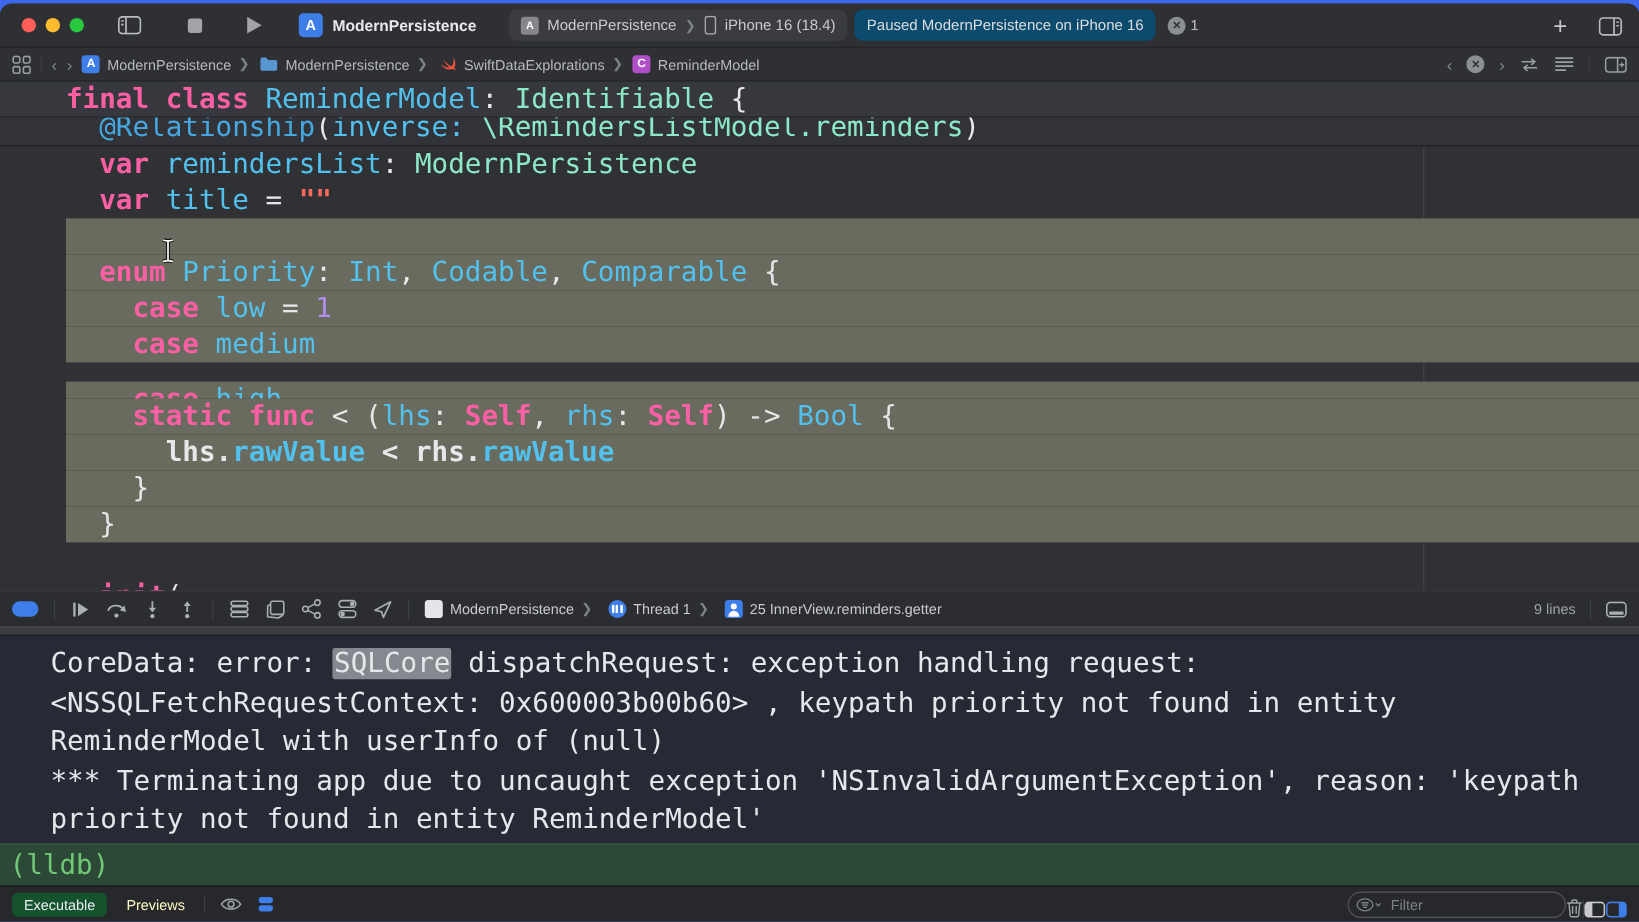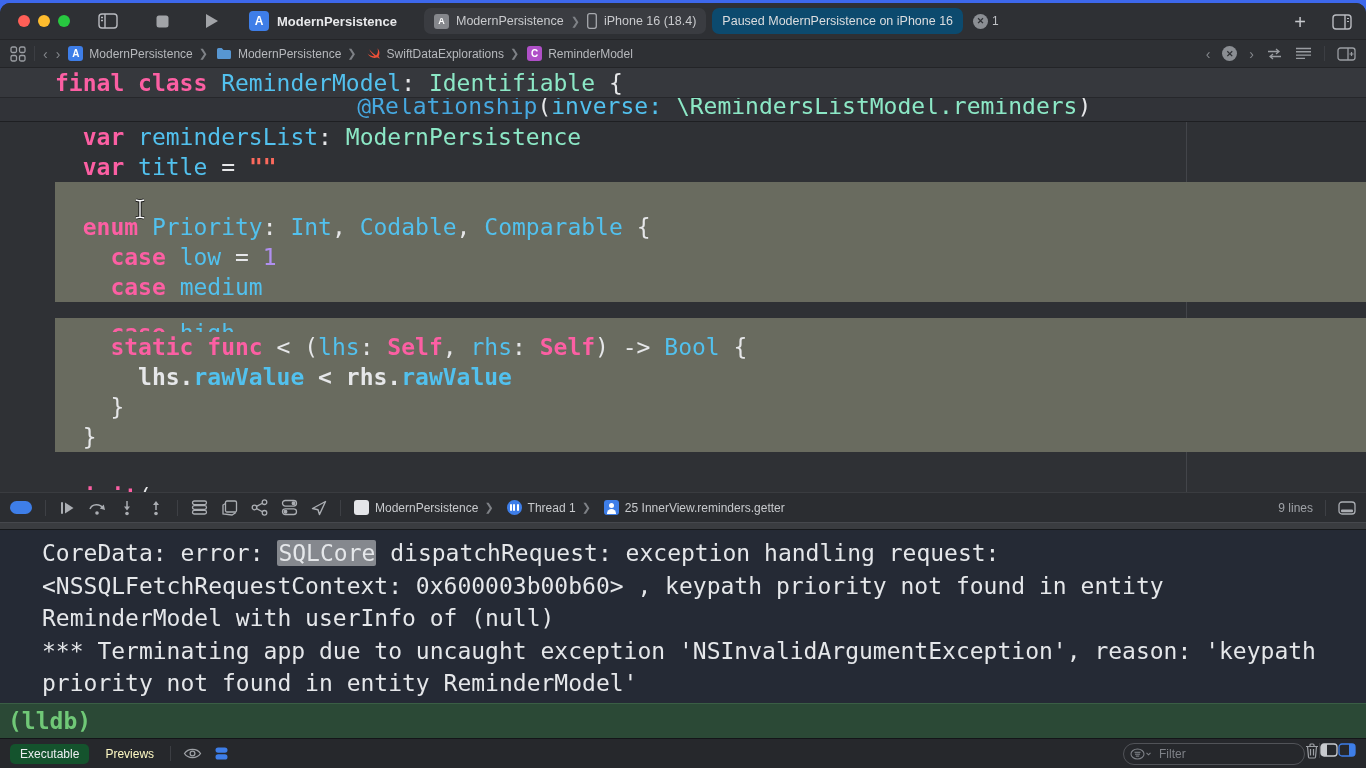--- a/index.html
+++ b/index.html
@@ -41,21 +41,21 @@
   .jb-right{margin-left:auto;display:flex;align-items:center;gap:12px;color:#9A9DA2;}
   .jb-sep{width:1px;height:15px;background:#3C3E43;}
   .nav-chev{font-size:14px;color:#85888D;}
   
   .editor{height:424px;position:relative;background:#2F3135;flex:0 0 auto;overflow:hidden;
     font-family:"DejaVu Sans Mono",monospace;font-size:23px;}
   .vdivider{position:absolute;left:1186px;top:54px;width:1px;height:370px;background:#43454A;z-index:0;}
   .sticky1{height:30px;background:#36383D;border-bottom:1px solid #26272B;box-sizing:border-box;position:relative;z-index:2;}
   .stickyclip{height:24px;background:#313338;border-bottom:1px solid #1E1F22;box-sizing:border-box;
     overflow:hidden;position:relative;z-index:2;}
-  .stickyclip .line{margin-top:-7px;text-align:center;}
+  .stickyclip .line{margin-top:-7px;}
   .code-lines{position:relative;z-index:1;}
   .line{display:flex;height:30px;line-height:30px;white-space:pre;}
   .gut{width:55px;flex:0 0 auto;}
   .lbody{flex:1;padding-left:2px;}
   .line.sel .lbody{background:#696B5F;}
   .clip-bottom{height:10px;overflow:hidden;}
   .tok-k{color:#FC5FA3;font-weight:bold;}
   .tok-i{color:#52C1EE;}
   .tok-t{color:#8CE8C6;}
   .tok-s{color:#FC6A5D;font-weight:bold;}
@@ -81,28 +81,28 @@
   .splitter{height:8px;background:#3A3C40;border-top:1px solid #46484D;border-bottom:1px solid #17191C;
     box-sizing:border-box;flex:0 0 auto;}
   
   .console{flex:1;background:#252A35;display:flex;flex-direction:column;overflow:hidden;
     font-family:"DejaVu Sans Mono",monospace;}
   .console-lines{padding:7px 0 0 8px;flex:1;margin-left:34px;}
   .cline{font-size:23px;line-height:32.5px;color:#E5E7EA;white-space:pre;}
   .chl{background:#85888E;border-radius:2px;padding:0 1px;}
   .lldb-row{height:35px;background:#2B4936;border-top:1px solid #3A5E45;box-sizing:border-box;
     display:flex;align-items:center;padding-left:8px;flex:0 0 auto;}
-  .lldb-text{color:#70C877;font-size:23px;font-weight:bold;}
+  .lldb-text{color:#70C877;font-size:23px;}
   
   .bottombar{height:30px;background:#26282C;border-top:1px solid #141519;box-sizing:border-box;
     display:flex;align-items:center;padding:0 10px;gap:12px;flex:0 0 auto;font-size:12px;}
   .exec-pill{background:#14532d;color:#ECEEF1;border-radius:5px;padding:3px 10px;}
   .previews{color:#fef9c3;padding:3px 4px;}
   .bb-sep{width:1px;height:15px;background:#3C3E43;}
-  .bb-right{margin-left:auto;display:flex;align-items:flex-start;gap:0;}
+  .bb-right{margin-left:auto;display:flex;align-items:flex-end;gap:0;}
   .filter-field{width:168px;height:20px;border:1px solid #515358;border-radius:11px;background:transparent;
     display:flex;align-items:center;padding:0 6px;gap:5px;}
   .filter-field input{background:transparent;border:none;outline:none;color:#C8CACE;font-size:12px;width:100px;
     font-family:"Liberation Sans",sans-serif;}
   .filter-field input::placeholder{color:#7E8187;}
   svg{display:block;}
 </style>
 </head>
 <body>
 

